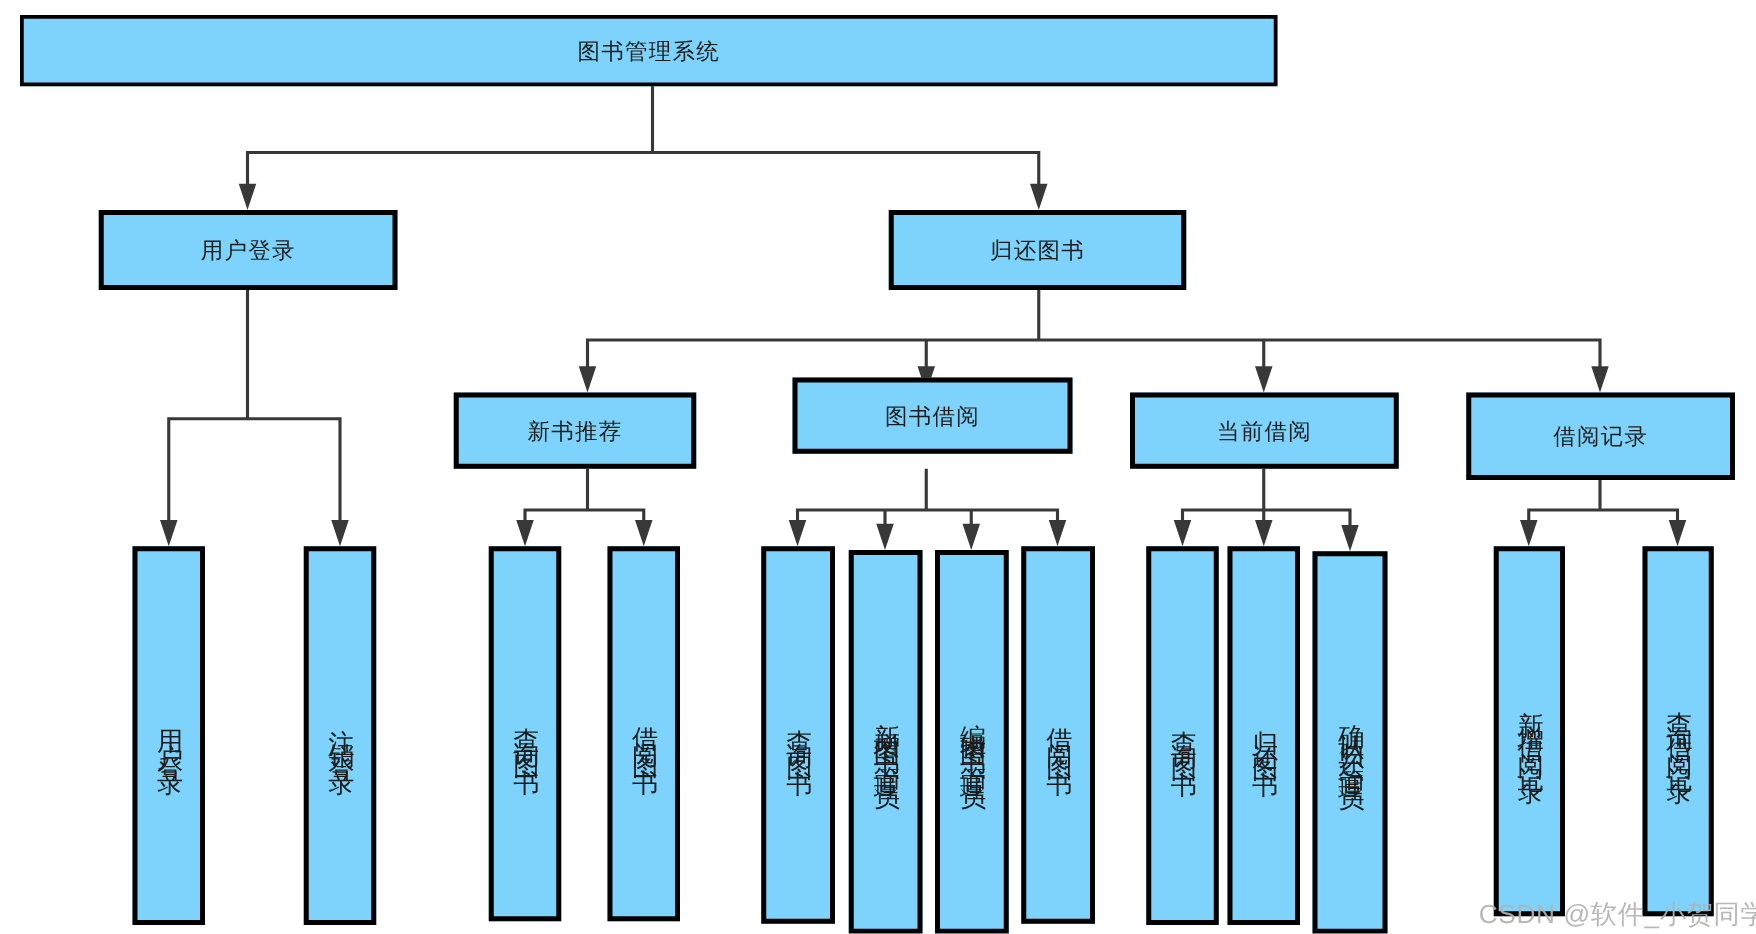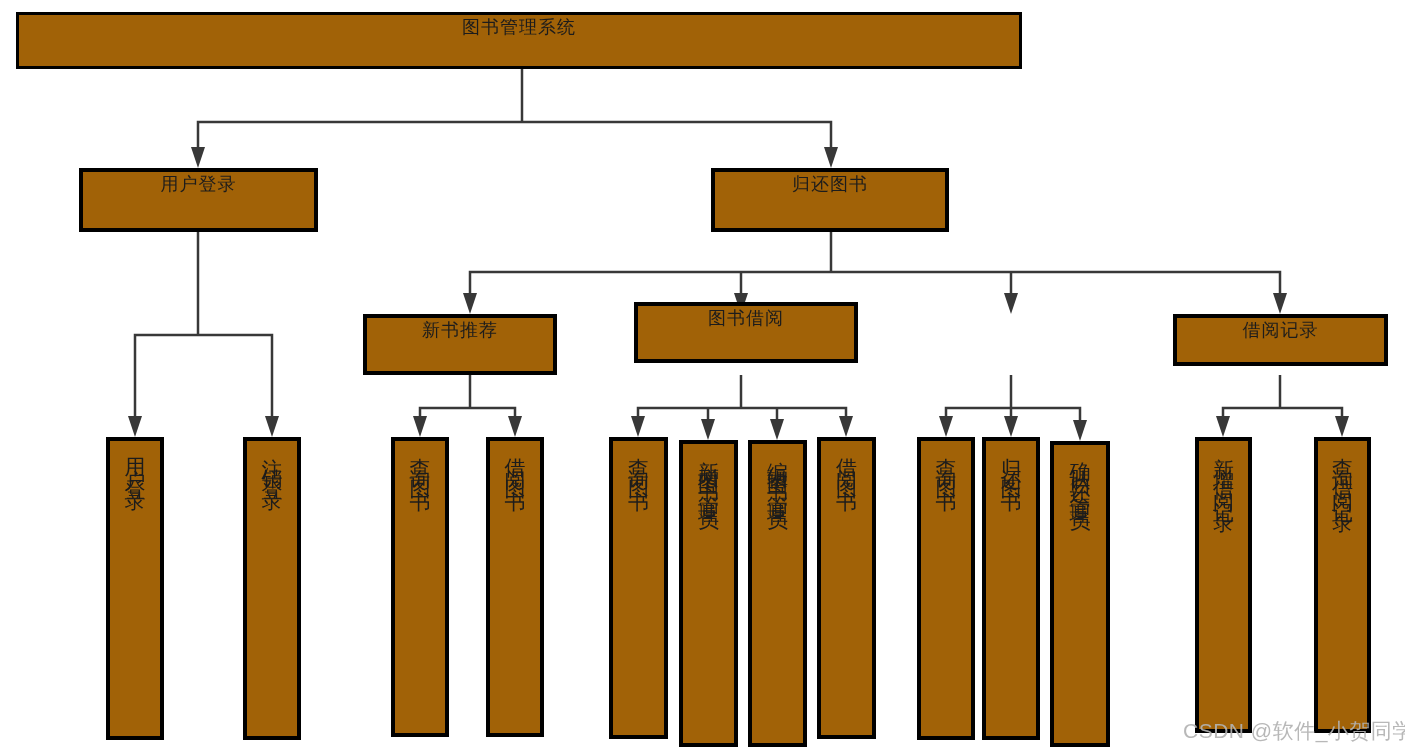--- a/index.html
+++ b/index.html
@@ -13,23 +13,24 @@
   }
   .wires {
     position: absolute;
     left: 0; top: 0;
     width: 1405px; height: 747px;
     z-index: 0;
   }
   .node {
     position: absolute;
     box-sizing: border-box;
-    background: #a16207;
+    background: #7dd3fc;
     border: 4px solid #000000;
     display: flex;
+    align-items: center;
     justify-content: center;
     z-index: 1;
   }
   .root-node { border-width: 3px; }
   .h-label {
     font-size: 18px;
     color: #1c1c1c;
     letter-spacing: 1px;
     white-space: nowrap;
   }
@@ -120,21 +121,24 @@
   <div class="node" style="left:711px;top:168px;width:238px;height:64px">
     <span class="h-label">归还图书</span>
   </div>
 
   <div class="node" style="left:363px;top:314px;width:194px;height:61px">
     <span class="h-label">新书推荐</span>
   </div>
   <div class="node" style="left:634px;top:302px;width:224px;height:61px">
     <span class="h-label">图书借阅</span>
   </div>
-  <div class="node" style="left:1173px;top:314px;width:215px;height:52px">
+  <div class="node" style="left:904px;top:314px;width:215px;height:61px">
+    <span class="h-label">当前借阅</span>
+  </div>
+  <div class="node" style="left:1173px;top:314px;width:215px;height:70px">
     <span class="h-label">借阅记录</span>
   </div>
 
   <div class="node" style="left:106px;top:437px;width:58px;height:303px">
     <span class="v-label">用户登录</span>
   </div>
   <div class="node" style="left:243px;top:437px;width:58px;height:303px">
     <span class="v-label">注销登录</span>
   </div>
 

